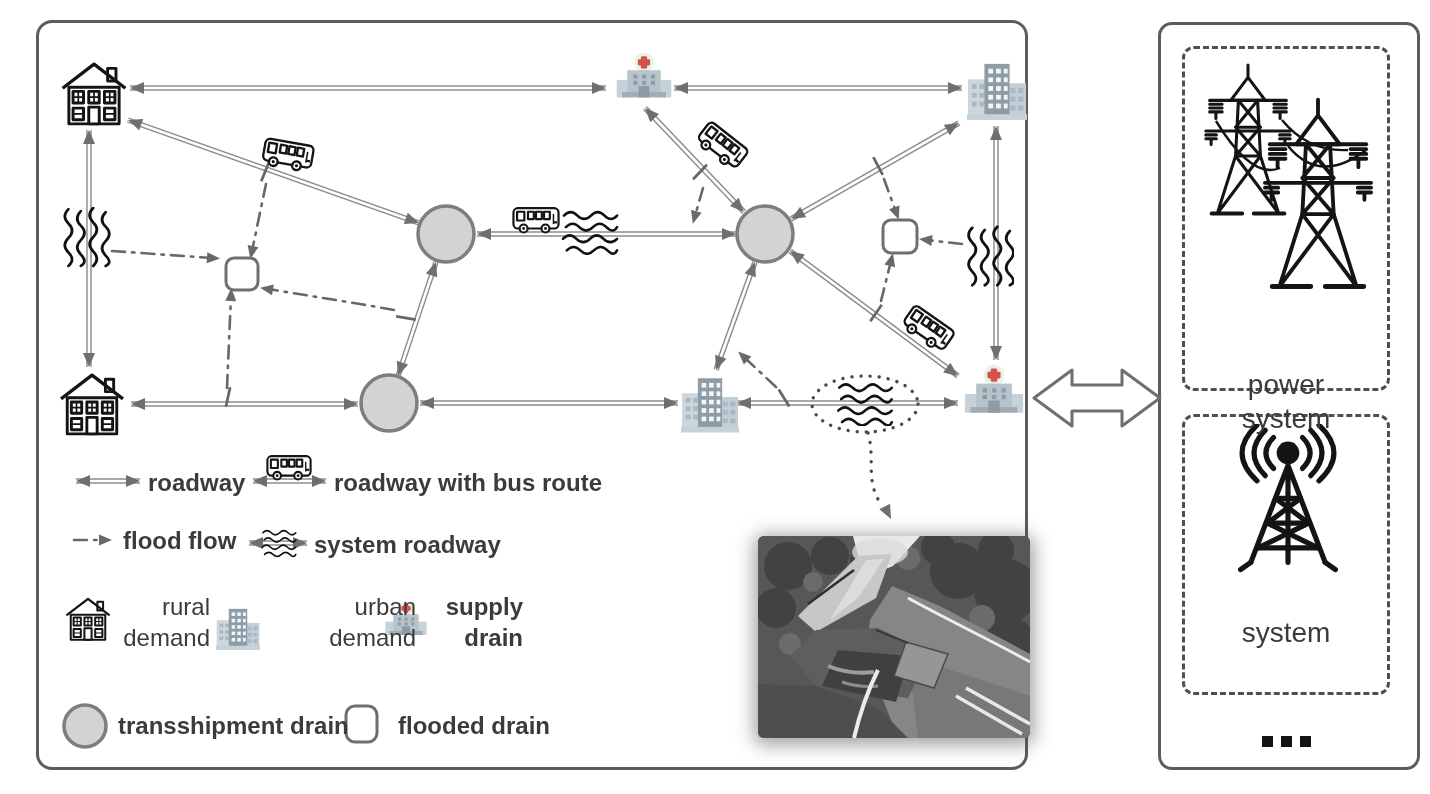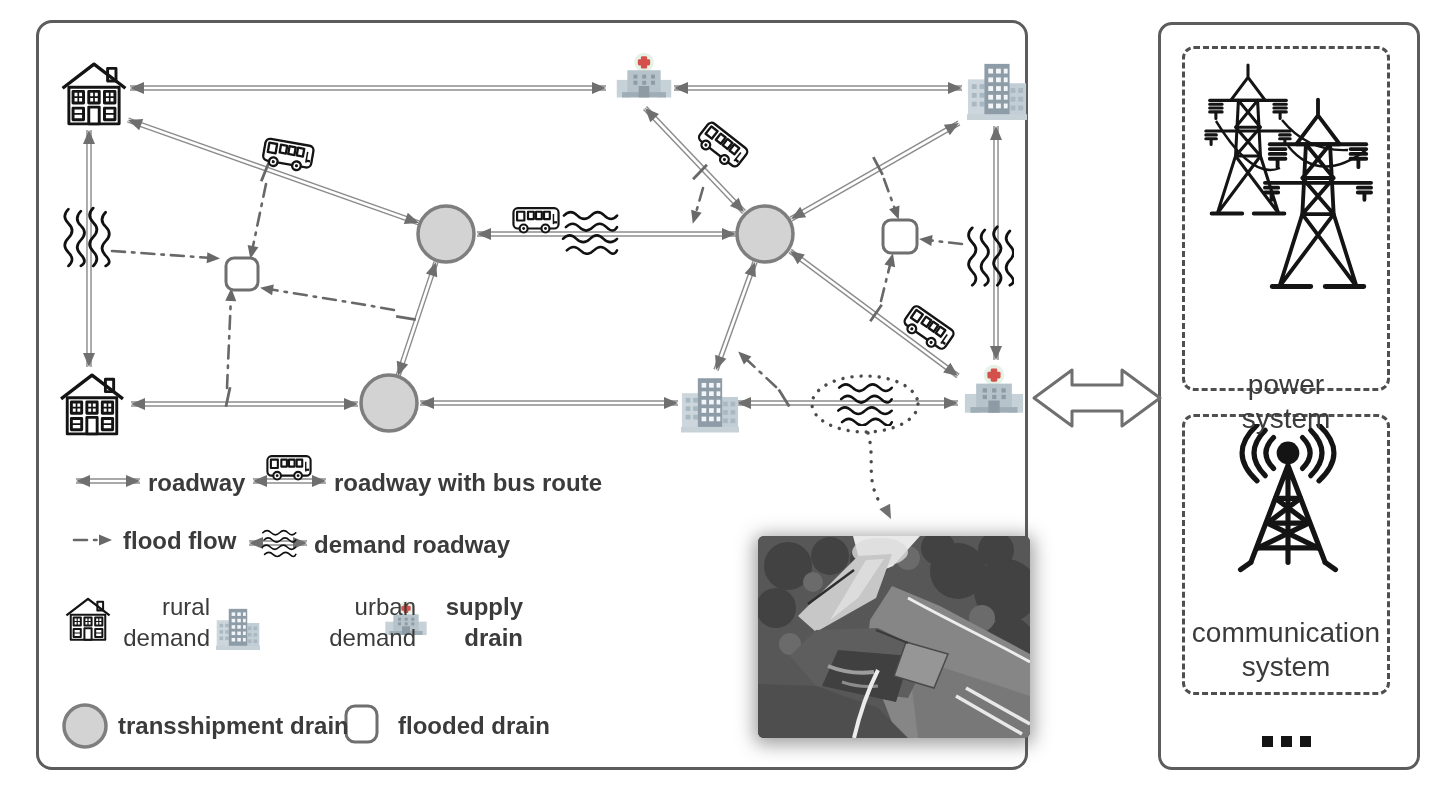--- a/index.html
+++ b/index.html
@@ -375,21 +375,21 @@
         <ellipse cx="865" cy="404" rx="53" ry="28" fill="none" stroke="#4a4a4a" stroke-width="3.4" stroke-dasharray="0.1 9" stroke-linecap="round"></ellipse>
         <path d="M868,433 C876,461 864,479 882,506" fill="none" stroke="#4a4a4a" stroke-width="3.4" stroke-dasharray="0.1 9.5" stroke-linecap="round"></path>
         <polygon points="891,519 879.36,509.24 890.0400000000001,503.84000000000003" fill="#6f6f6f"></polygon>
       </g>
     </g>
 </svg>
 
 <div class="t fs24" style="left:148px;top:469px;">roadway</div>
 <div class="t fs24" style="left:334px;top:469px;">roadway with bus route</div>
 <div class="t fs24" style="left:123px;top:527px;">flood flow</div>
-<div class="t fs24" style="left:314px;top:531px;">demand roadway</div>
+<div class="t fs24" style="left:314px;top:531px;">system roadway</div>
 
 <div class="t two" style="left:118px;top:591px;width:92px;">
   <div>rural</div>
   <div>demand</div>
 </div>
 <div class="t two" style="left:276px;top:591px;width:92px;margin-left:48px;">
   <div>urban</div>
   <div>demand</div>
 </div>
 <div class="t two" style="left:431px;top:591px;width:92px;font-weight:bold;">
@@ -398,21 +398,20 @@
 </div>
 
 <div class="t fs24" style="left:118px;top:712px;">transshipment drain</div>
 <div class="t fs24" style="left:398px;top:712px;">flooded drain</div>
 
 <div class="t sys" style="left:1182px;top:328px;margin-top:40px;">
   <div>power</div>
   <div>system</div>
 </div>
 <div class="t sys" style="left:1182px;top:616px;">
-  <div>communication</div>
   <div>system</div>
 </div>
 <div class="dots" aria-label="...">
   <span></span><span></span><span></span>
 </div>
 
 <div id="photo">
   <svg width="272" height="202" viewBox="0 0 272 202">
     <rect width="272" height="202" fill="#575757"></rect>
     <g fill="#424242">

